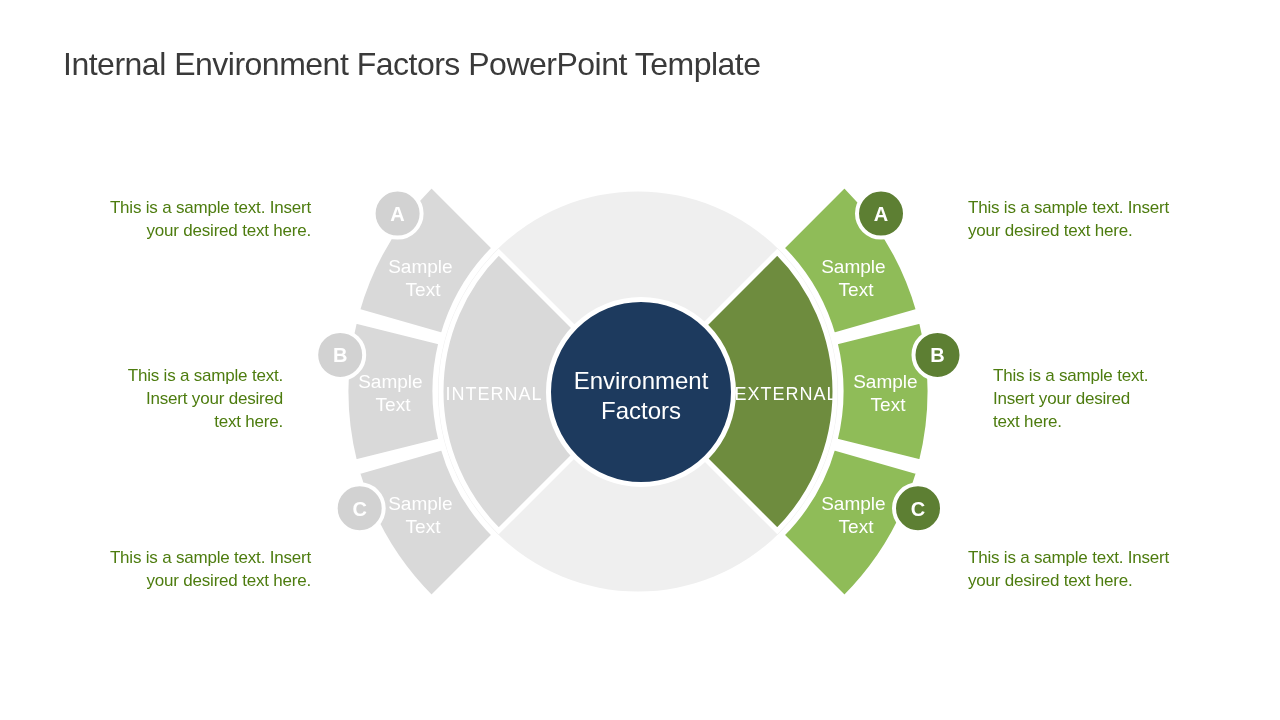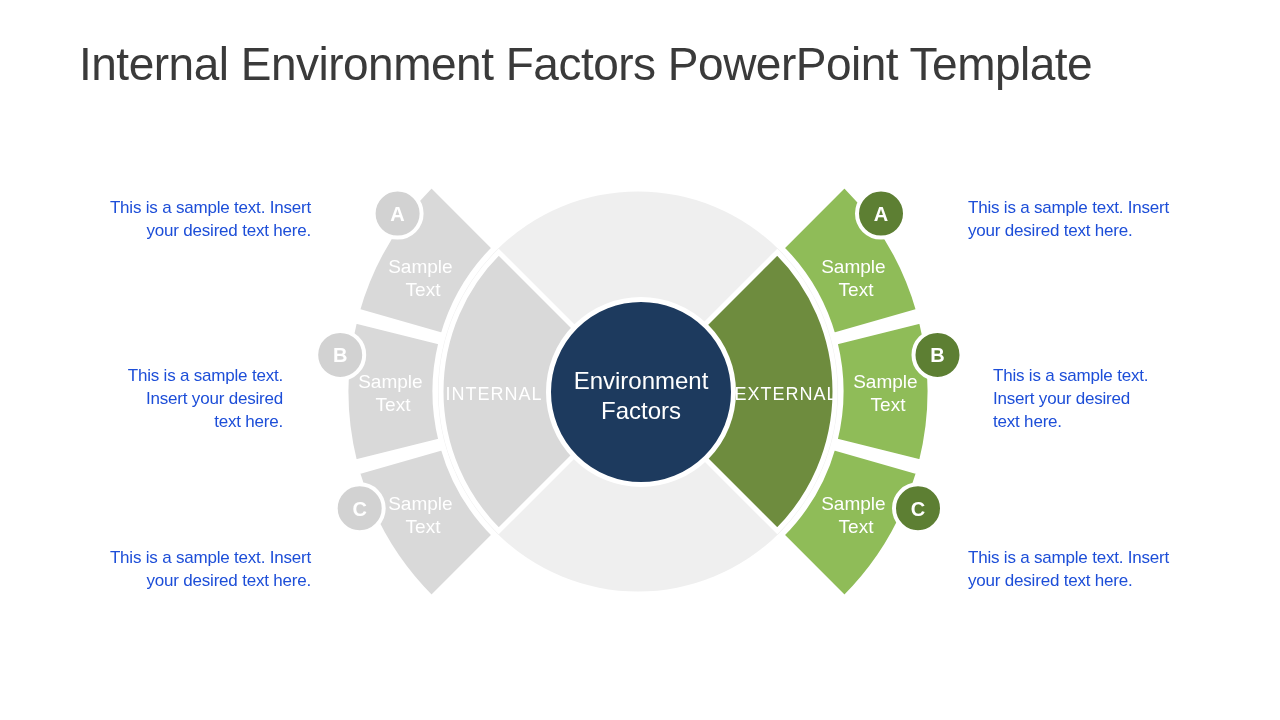--- a/index.html
+++ b/index.html
@@ -2,31 +2,31 @@
 <html><head>
 <meta charset="utf-8">
 <style>
   html,body{margin:0;padding:0;background:#ffffff;}
   .slide{
     position:relative;width:1280px;height:720px;background:#ffffff;overflow:hidden;
     font-family:"Liberation Sans",sans-serif;
   }
   .slide-title{
     position:absolute;left:63px;top:42px;
-    font-size:46px;line-height:44px;letter-spacing:-0.5px;
-    color:#3a3a3a;white-space:nowrap;margin-left:16px;
+    font-size:32px;line-height:44px;letter-spacing:-0.5px;
+    color:#3a3a3a;white-space:nowrap;
   }
   .diagram-svg{position:absolute;left:0;top:0;}
   .diagram-svg text{font-family:"Liberation Sans",sans-serif;text-anchor:middle;}
   .seg-label{fill:#ffffff;font-size:19px;}
   .ring-label{fill:#ffffff;font-size:18px;letter-spacing:1px;}
   .center-label{fill:#ffffff;font-size:24px;}
   .badge-letter{fill:#ffffff;font-size:20px;font-weight:bold;}
   .ann{
-    position:absolute;font-size:17px;line-height:23px;color:#1d4ed8;letter-spacing:-0.2px;
+    position:absolute;font-size:17px;line-height:23px;color:#4d7c0f;letter-spacing:-0.2px;
   }
   .ann-left{text-align:right;}
   .ann-right{text-align:left;}
   .ann-left-a{right:969px;top:196px;}
   .ann-left-b{right:997px;top:364px;}
   .ann-left-c{right:969px;top:546px;}
   .ann-right-a{left:968px;top:196px;}
   .ann-right-b{left:993px;top:364px;}
   .ann-right-c{left:968px;top:546px;}
 </style>

